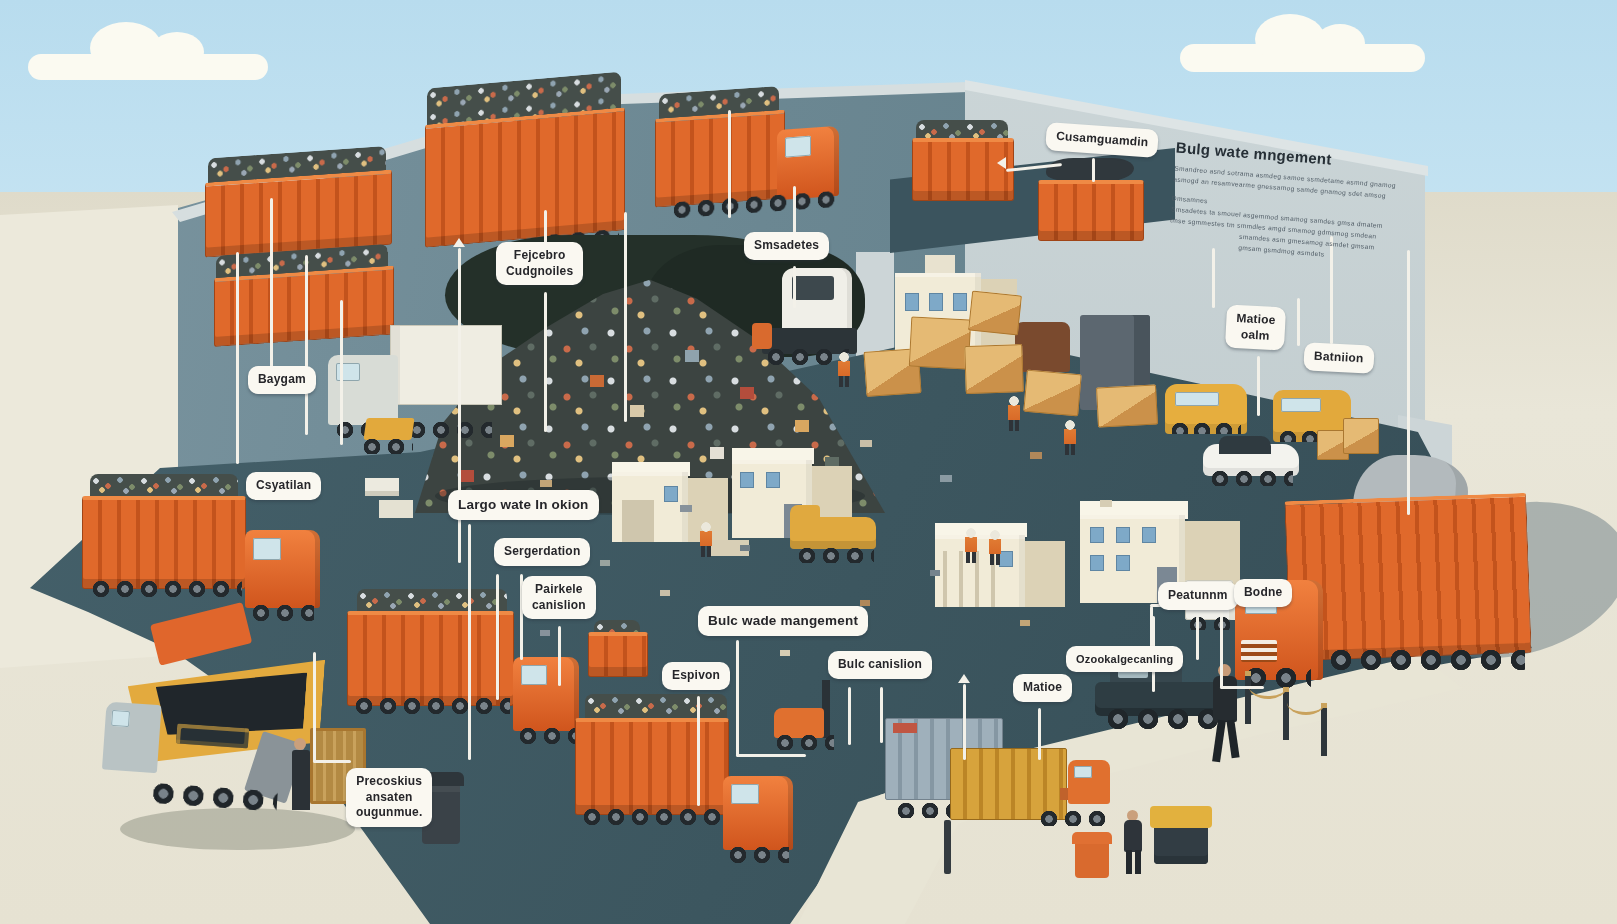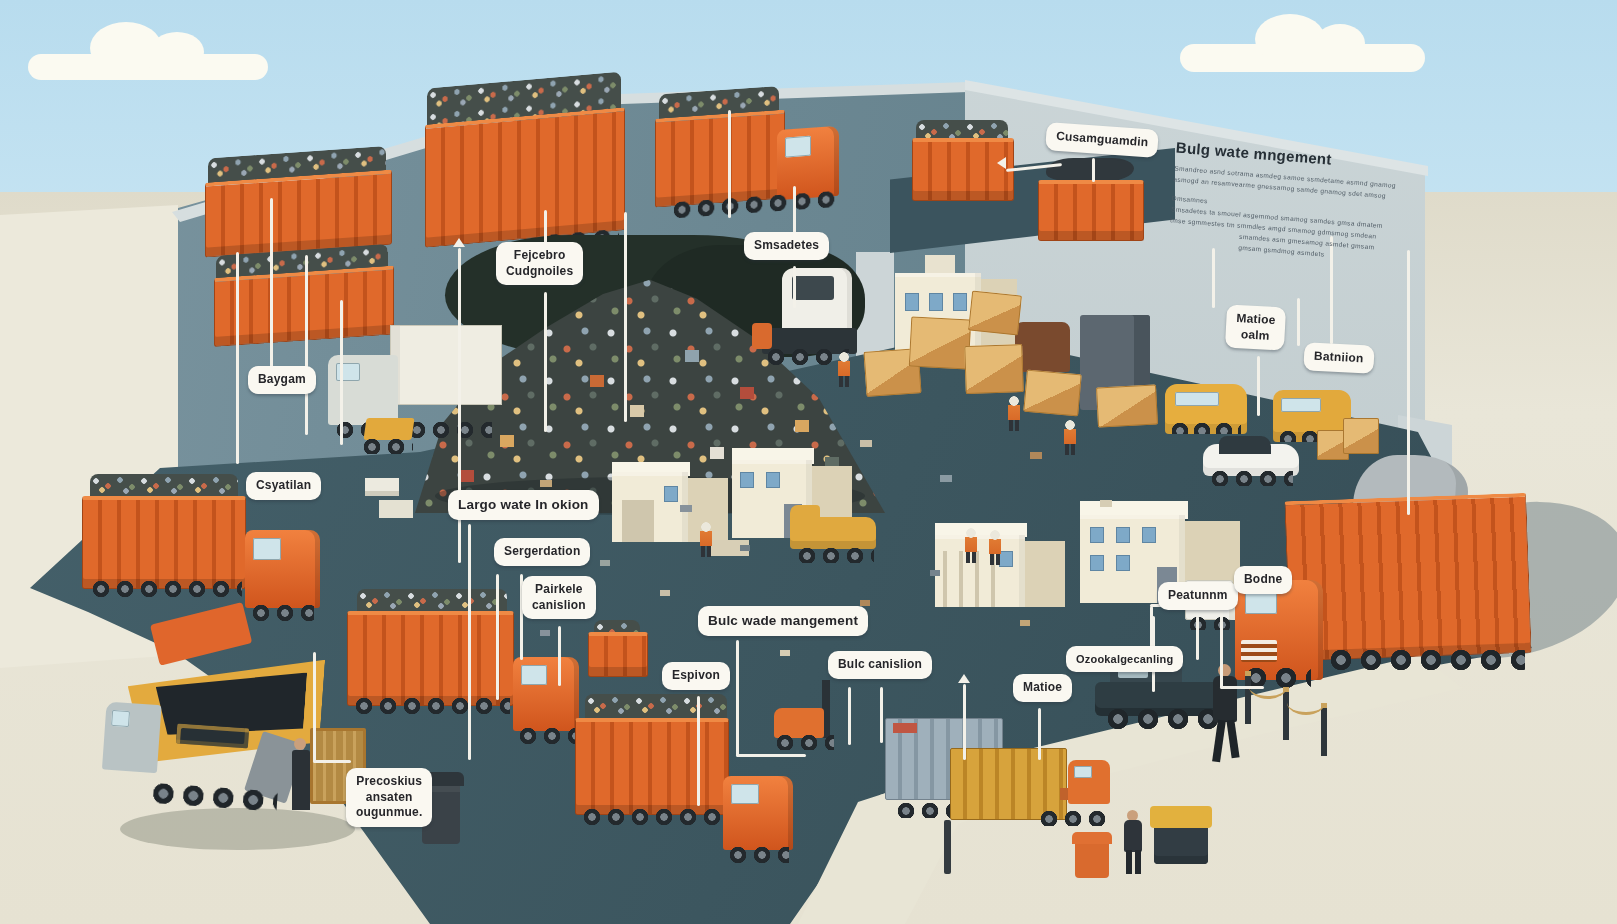--- a/index.html
+++ b/index.html
@@ -402,18 +402,18 @@
   <div class="callout big" style="left:448px;top:490px;">Largo wate In okion</div>
   <div class="callout" style="left:494px;top:538px;">Sergerdation</div>
   <div class="callout" style="left:522px;top:576px;">Pairkele
 canislion</div>
   <div class="callout big" style="left:698px;top:606px;">Bulc wade mangement</div>
   <div class="callout" style="left:662px;top:662px;">Espivon</div>
   <div class="callout" style="left:828px;top:651px;">Bulc canislion</div>
   <div class="callout" style="left:1013px;top:674px;">Matioe</div>
   <div class="callout" style="left:1066px;top:646px;font-size:11px;">Ozookalgecanling</div>
   <div class="callout" style="left:1158px;top:582px;">Peatunnm</div>
-  <div class="callout" style="left:1234px;top:566px;">Bodne</div>
+  <div class="callout" style="left:1234px;top:579px;">Bodne</div>
   <div class="callout" style="left:346px;top:768px;">Precoskius
 ansaten
 ougunmue.</div>
 
 </div>
 
 </body></html>

